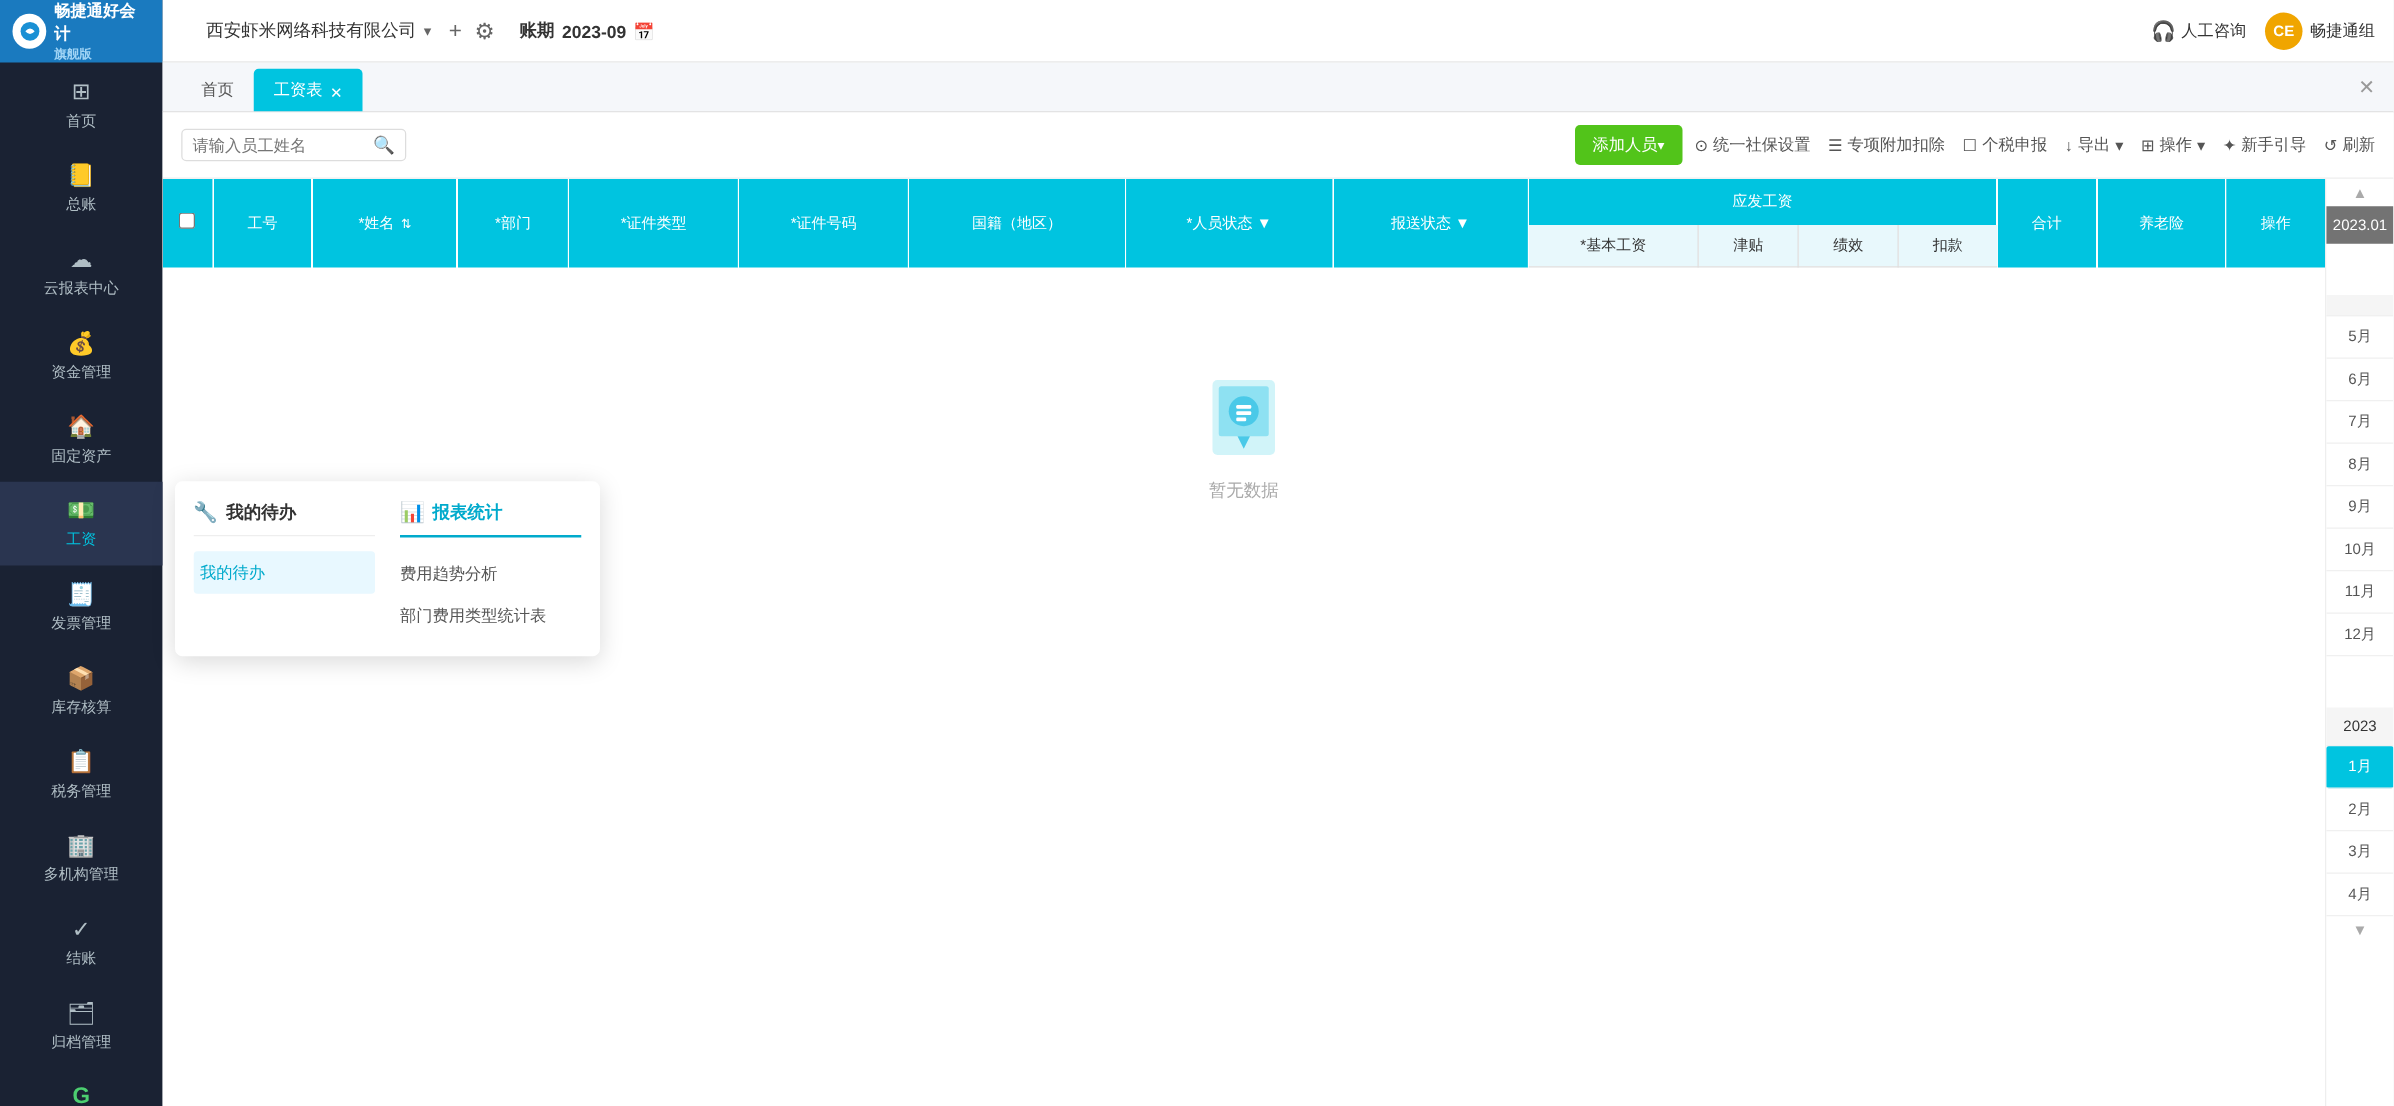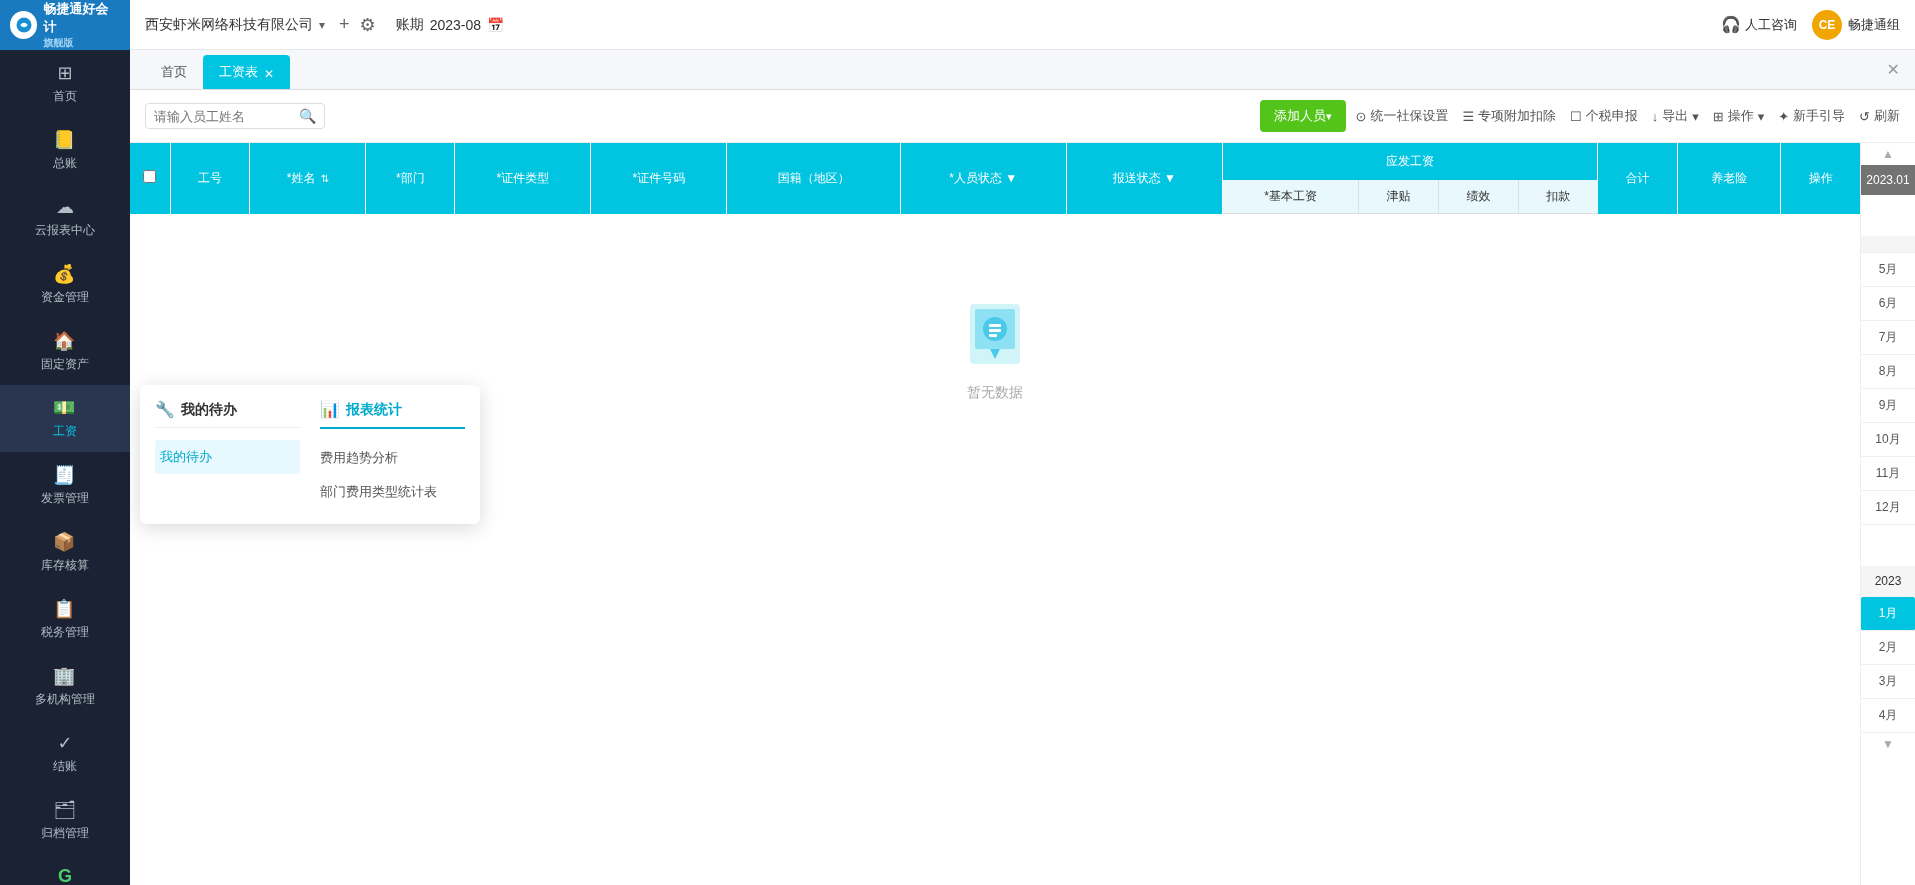--- a/index.html
+++ b/index.html
@@ -67,26 +67,26 @@
       display: flex;
       align-items: center;
       padding: 0 15px;
       border-bottom: 1px solid #e8e8e8;
       gap: 10px;
       position: relative;
       z-index: 10;
     }
     .topbar-company {
       display: flex; align-items: center; gap: 6px;
-      font-size: 14px; color: #333; cursor: pointer;
+      font-size: 14px; color: #333; cursor: pointer; margin-left: 20px;
     }
     .topbar-company .chevron { color: #666; font-size: 12px; }
     .topbar-add { color: #666; font-size: 18px; cursor: pointer; margin-left: 4px; }
     .topbar-settings { color: #666; font-size: 18px; cursor: pointer; }
-    .topbar-period { display: flex; align-items: center; gap: 6px; font-size: 14px; color: #333; margin-left: 10px; }
+    .topbar-period { display: flex; align-items: center; gap: 6px; font-size: 14px; color: #333; margin-left: 10px; font-weight: bold; }
     .topbar-period .cal-icon { color: #00aacc; cursor: pointer; }
     .topbar-right {
       margin-left: auto;
       display: flex; align-items: center; gap: 15px;
     }
     .topbar-service { display: flex; align-items: center; gap: 4px; font-size: 13px; color: #333; cursor: pointer; }
     .topbar-user { display: flex; align-items: center; gap: 6px; font-size: 13px; color: #333; cursor: pointer; }
     .topbar-avatar {
       width: 30px; height: 30px; border-radius: 50%; background: #f0a500;
       display: flex; align-items: center; justify-content: center; color: #fff; font-size: 12px; font-weight: bold;
@@ -378,21 +378,21 @@
 
   <div class="topbar">
     <div class="topbar-company">
       <span>西安虾米网络科技有限公司</span>
       <span class="chevron">▾</span>
     </div>
     <span class="topbar-add">+</span>
     <span class="topbar-settings">⚙</span>
     <div class="topbar-period">
       <span>账期</span>
-      <span>2023-08</span>
+      <span>2023-09</span>
       <span class="cal-icon">📅</span>
     </div>
     <div class="topbar-right">
       <div class="topbar-service">
         <span style="font-size:16px;">🎧</span>
         <span>人工咨询</span>
       </div>
       <div class="topbar-user">
         <div class="topbar-avatar">
           <span>CE</span>

